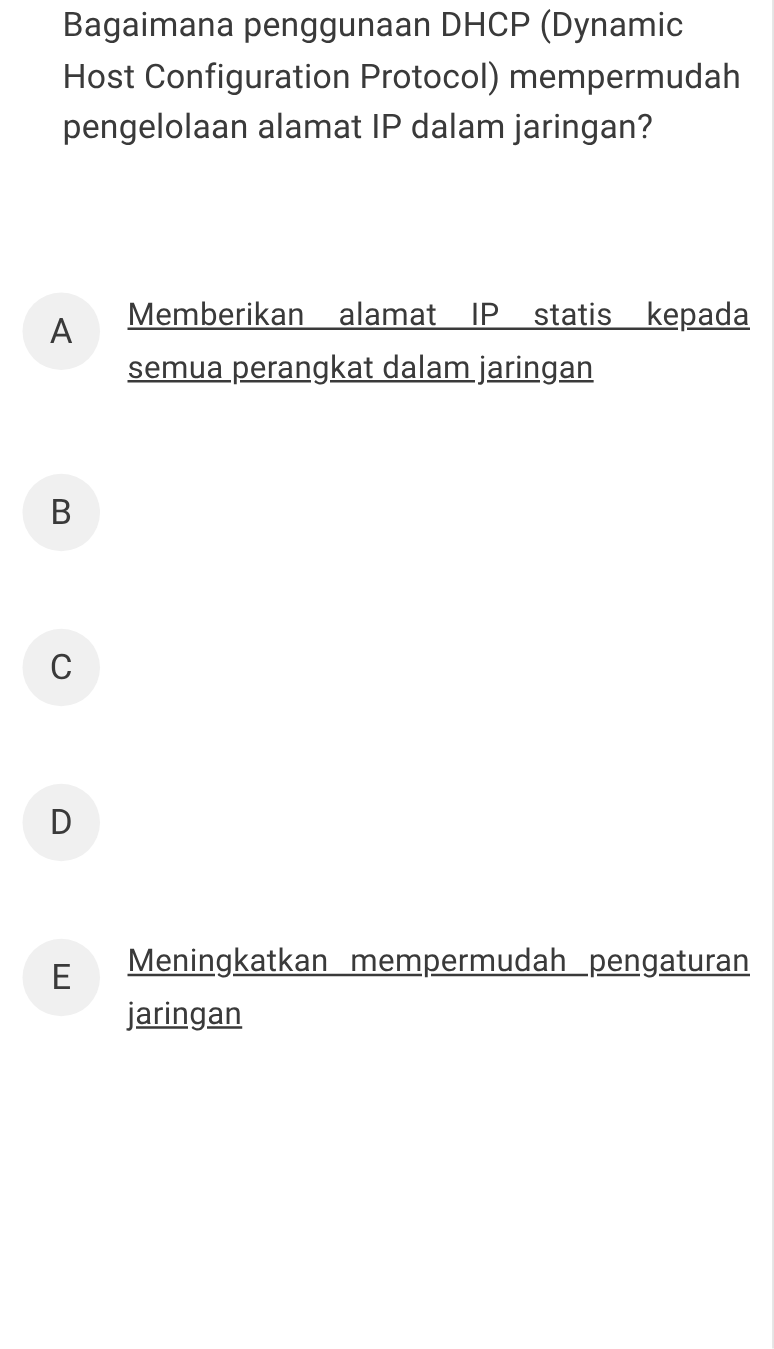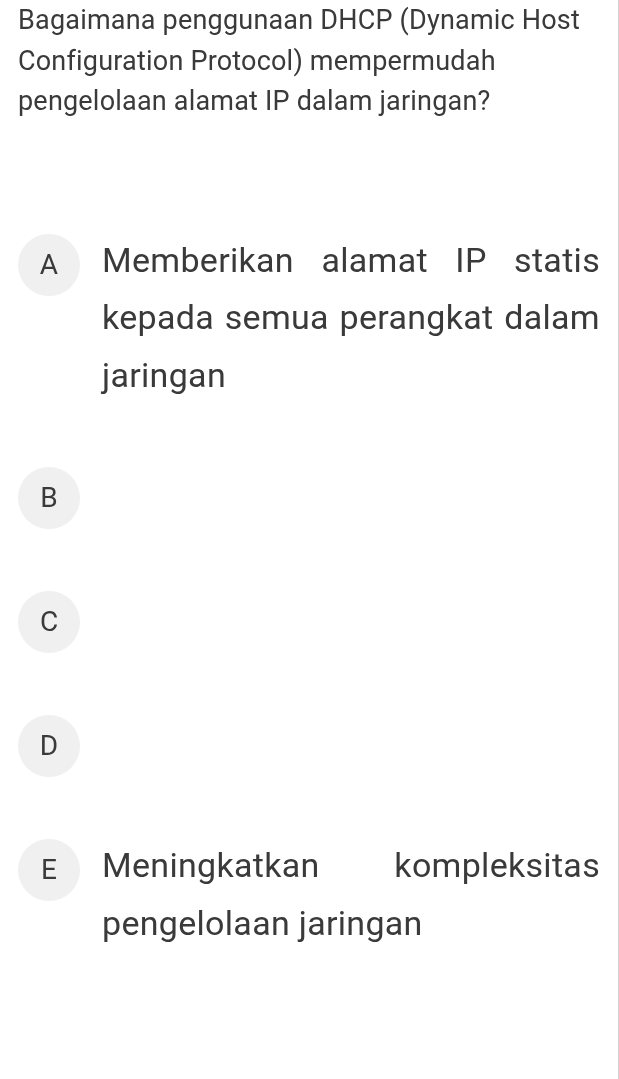--- a/index.html
+++ b/index.html
@@ -19,20 +19,21 @@
     border-right: 1px solid #d0d0d0;
     height: 100%;
   }
   .question {
     font-size: 27px;
     color: #3a3a3a;
     line-height: 1.5;
     font-weight: 400;
     margin-bottom: 110px;
     letter-spacing: 0.2px;
+    margin-left: 32px;
   }
   .options {
     display: flex;
     flex-direction: column;
     gap: 60px;
   }
   .option {
     display: flex;
     align-items: flex-start;
     gap: 22px;
@@ -46,27 +47,28 @@
     background: #f0f0f0;
     display: flex;
     align-items: center;
     justify-content: center;
     font-size: 28px;
     color: #3a3a3a;
     font-weight: 400;
     margin-top: 2px;
   }
   .option-text {
-    font-size: 34px;
+    font-size: 25px;
     color: #3a3a3a;
     line-height: 1.7;
     text-align: justify;
     flex: 1;
     font-weight: 400;
     letter-spacing: 0.3px;
+    text-decoration: underline;
   }
 </style>
 </head>
 <body>
 
 <div class="container">
   <div class="question">Bagaimana penggunaan DHCP (Dynamic Host Configuration Protocol) mempermudah pengelolaan alamat IP dalam jaringan?</div>
   <div class="options">
     <div class="option">
       <div class="option-letter">A</div>
@@ -76,16 +78,16 @@
       <div class="option-letter">B</div>
     </div>
     <div class="option">
       <div class="option-letter">C</div>
     </div>
     <div class="option">
       <div class="option-letter">D</div>
     </div>
     <div class="option">
       <div class="option-letter">E</div>
-      <div class="option-text">Meningkatkan kompleksitas pengelolaan jaringan</div>
+      <div class="option-text">Meningkatkan mempermudah pengaturan jaringan</div>
     </div>
   </div>
 </div>
 
 </body></html>

